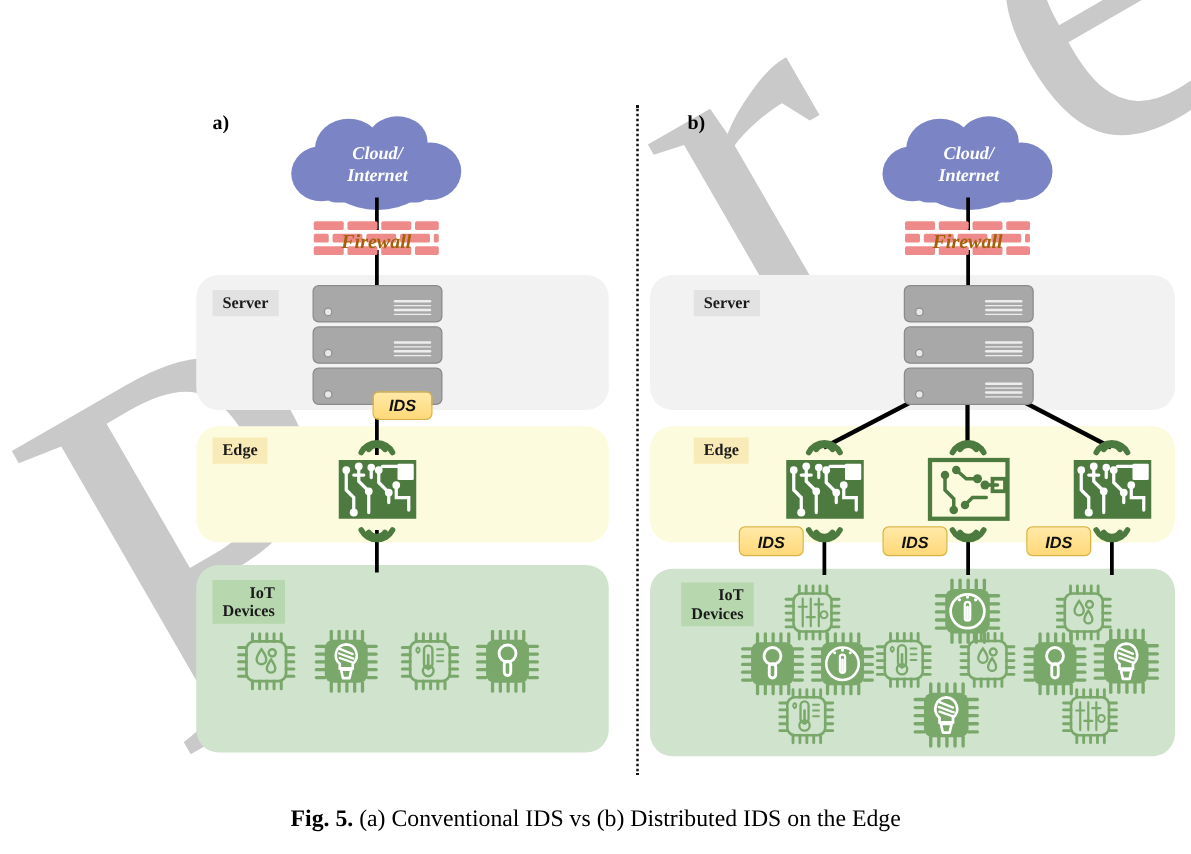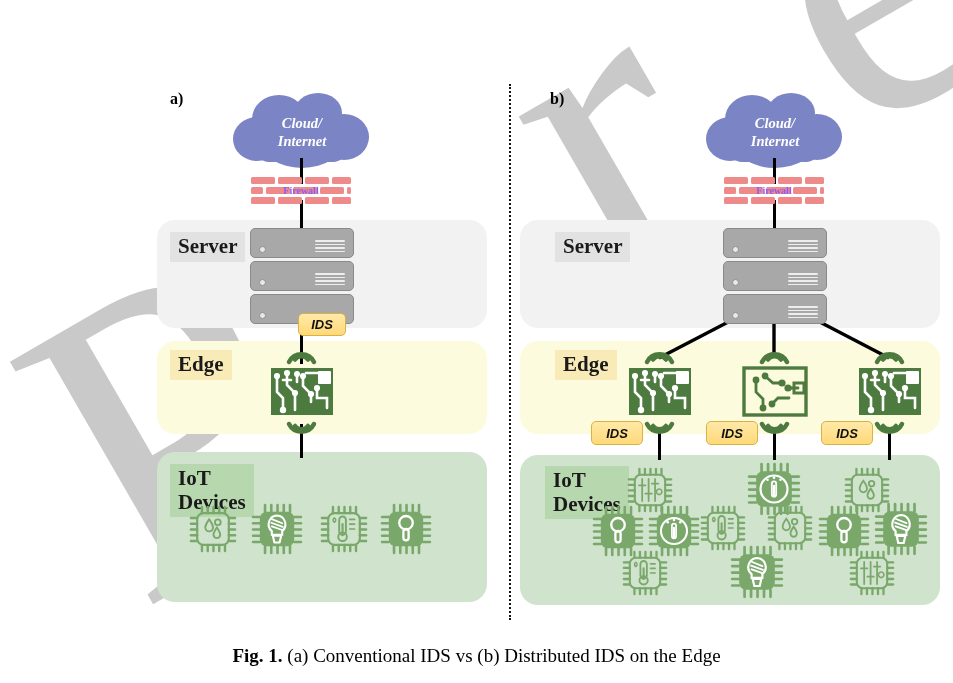--- a/index.html
+++ b/index.html
@@ -36,24 +36,24 @@
     z-index:2;
   }
   .zone.server{background:#f2f2f2;}
   .zone.edge{background:#fdfbdd;}
   .zone.iot{background:#cfe3cd;}
 
   .zone-label{
     position:absolute;
     font-family:"Liberation Serif", serif;
     font-weight:bold;
-    font-size:21px;
+    font-size:13px;
     color:#1a1a1a;
     padding:3px 8px;
-    text-align:left;
+    text-align:right;
     line-height:1.12;
     z-index:4;
     white-space:pre-line;
   }
   .zone-label.server{background:#e2e2e2;}
   .zone-label.edge{background:#f9ebb8;}
   .zone-label.iot{background:#b7d8ae;}
 
   .panel-tag{
     position:absolute;
@@ -78,21 +78,21 @@
     z-index:4;
     pointer-events:none;
     white-space:pre-line;
   }
 
   
   .firewall{position:absolute;z-index:4;}
   .fw-text{
     position:absolute;width:100%;text-align:center;
     font-family:"Liberation Serif", serif;font-weight:bold;
-    font-size:10px;color:#8b5cf6;z-index:5;pointer-events:none;
+    font-size:16px;color:#a16207;z-index:5;pointer-events:none;font-style:italic;
   }
 
   
   .rack{position:absolute;z-index:4;}
   .rack-unit{
     position:absolute;
     background:#a8a8a8;
     border:1.4px solid #8a8a8a;
     border-radius:5px;
     box-sizing:border-box;
@@ -927,17 +927,17 @@
           <line x1="61" y1="26" x2="61" y2="74"></line>
           <line x1="26" y1="40" x2="40" y2="40"></line>
           <line x1="40" y1="58" x2="54" y2="58"></line>
           <line x1="54" y1="36" x2="68" y2="36"></line>
         </g>
         <path d="M70 48 a6 6 0 1 1 -0.1 0Z" fill="none" stroke="#7aa86b" stroke-width="3.4"></path>
     </svg></div>
   </div>
 
   <div class="caption" style="top:645px;">
-    <b>Fig. 1.</b>
+    <b>Fig. 5.</b>
     <span>(a) Conventional IDS vs (b) Distributed IDS on the Edge</span>
   </div>
 
 </div>
 
 </body></html>

